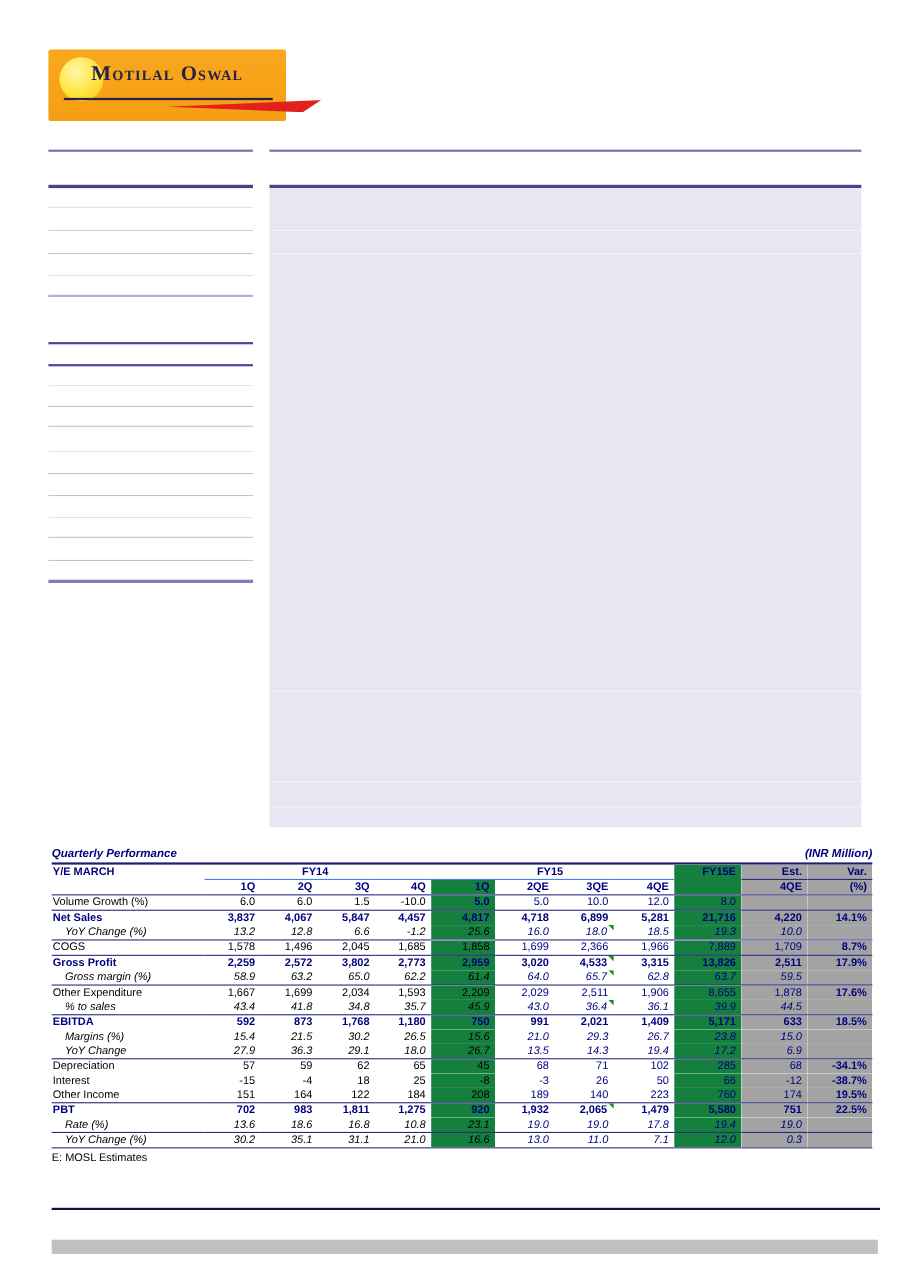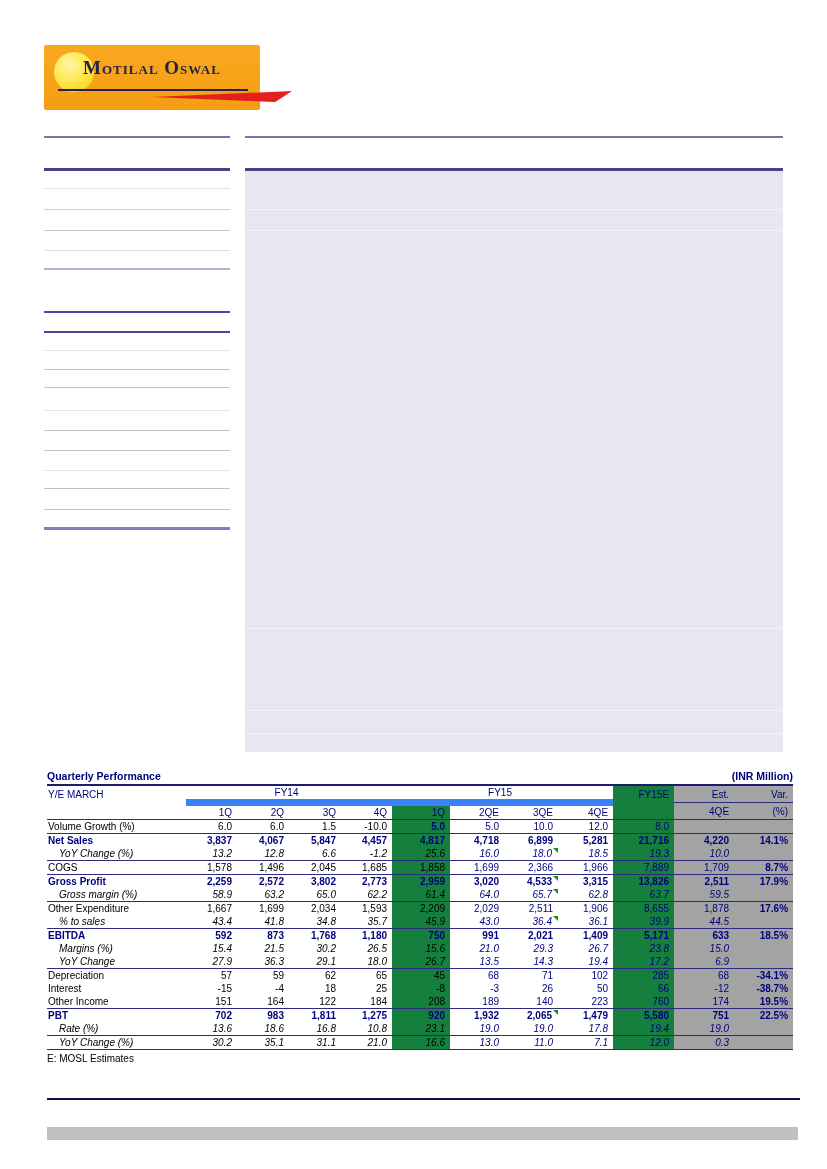--- a/index.html
+++ b/index.html
@@ -18,27 +18,27 @@
         clip-path:polygon(0 55%,100% 0,88% 100%);}
   
   .ln{position:absolute;}
   .content-box{position:absolute;left:245px;top:171px;width:538px;height:581px;background:#e8e6f3;}
   .cbl{position:absolute;left:0;right:0;height:1px;background:#f3f2fa;}
   .gray-bar{position:absolute;left:47px;top:1127px;width:751px;height:13px;background:#c0c0c0;}
   
   .tbl-wrap{position:absolute;left:47px;top:770px;width:746px;}
   .titlebar{display:flex;justify-content:space-between;align-items:flex-end;
         font-size:10.5px;font-weight:bold;color:#00007d;padding-bottom:2px;
-        border-bottom:2px solid #1d1d6e;}
+        border-bottom:2px solid #1d1d6e;font-style:italic;}
   table.qp{border-collapse:collapse;table-layout:fixed;width:746px;font-size:10px;}
   .qp th,.qp td{height:13px;line-height:13px;padding:0 5px 0 0;text-align:right;
         font-weight:normal;color:#000;overflow:hidden;white-space:nowrap;}
   .qp .lbl{text-align:left;padding:0 0 0 1px;}
-  .qp thead th{color:#00007d;font-weight:normal;}
-  .qp .grp{text-align:center;border-bottom:7px solid #3b82f6;}
+  .qp thead th{color:#00007d;font-weight:bold;}
+  .qp .grp{text-align:center;border-bottom:1px solid #3b82f6;}
   .qp .gl{border-bottom:1px solid #2a2a7e;}
   .qp tr.h2 th{border-bottom:1.5px solid #2a2a7e;}
   .hl{background:#15803d;}
   .gy{background:#a3a3a3;}
   .qp tr.bold td{color:#00007d;font-weight:bold;}
   .qp tr.italic td{font-style:italic;}
   .qp tr.italic .lbl{padding-left:12px;}
   .qp td.est{color:#00007d;}
   .qp td.varb{color:#00007d;font-weight:bold;}
   .qp td.bcell{color:#00007d;font-weight:bold;}

